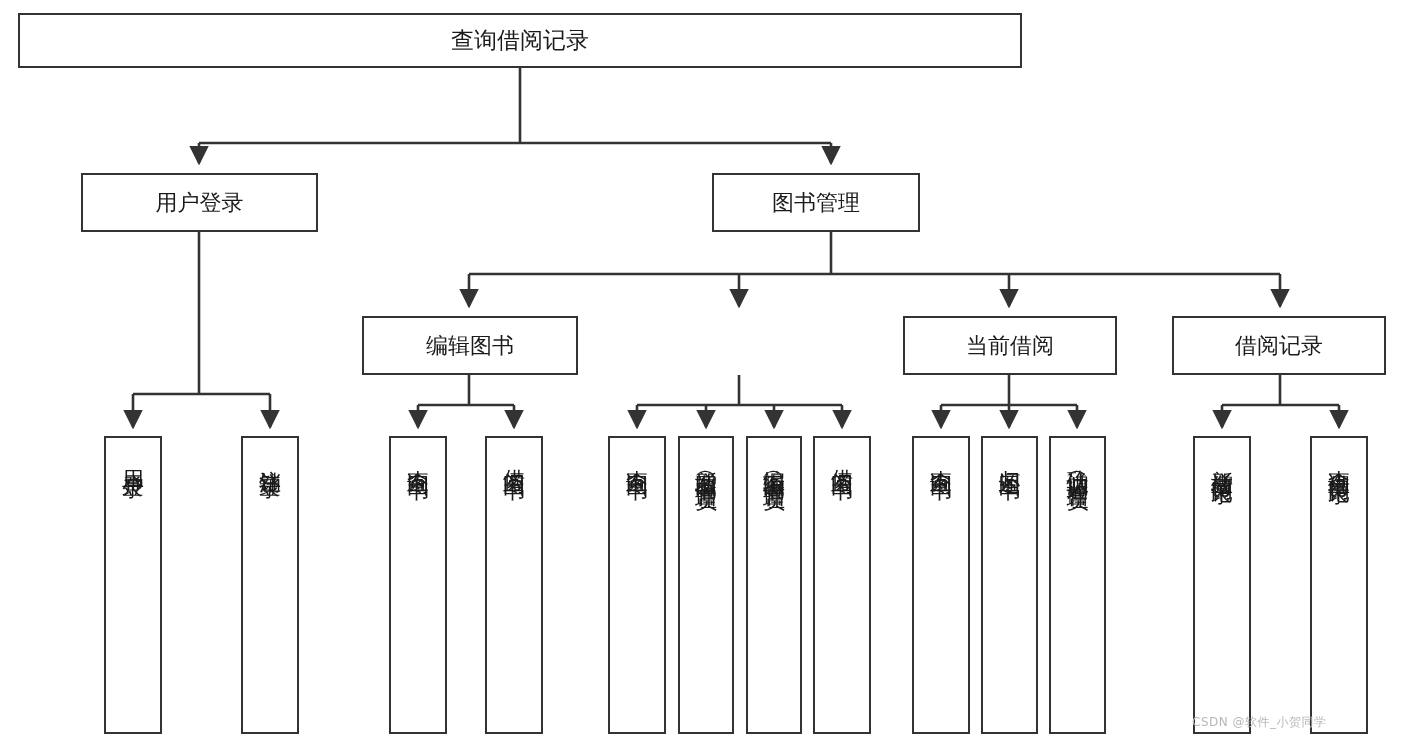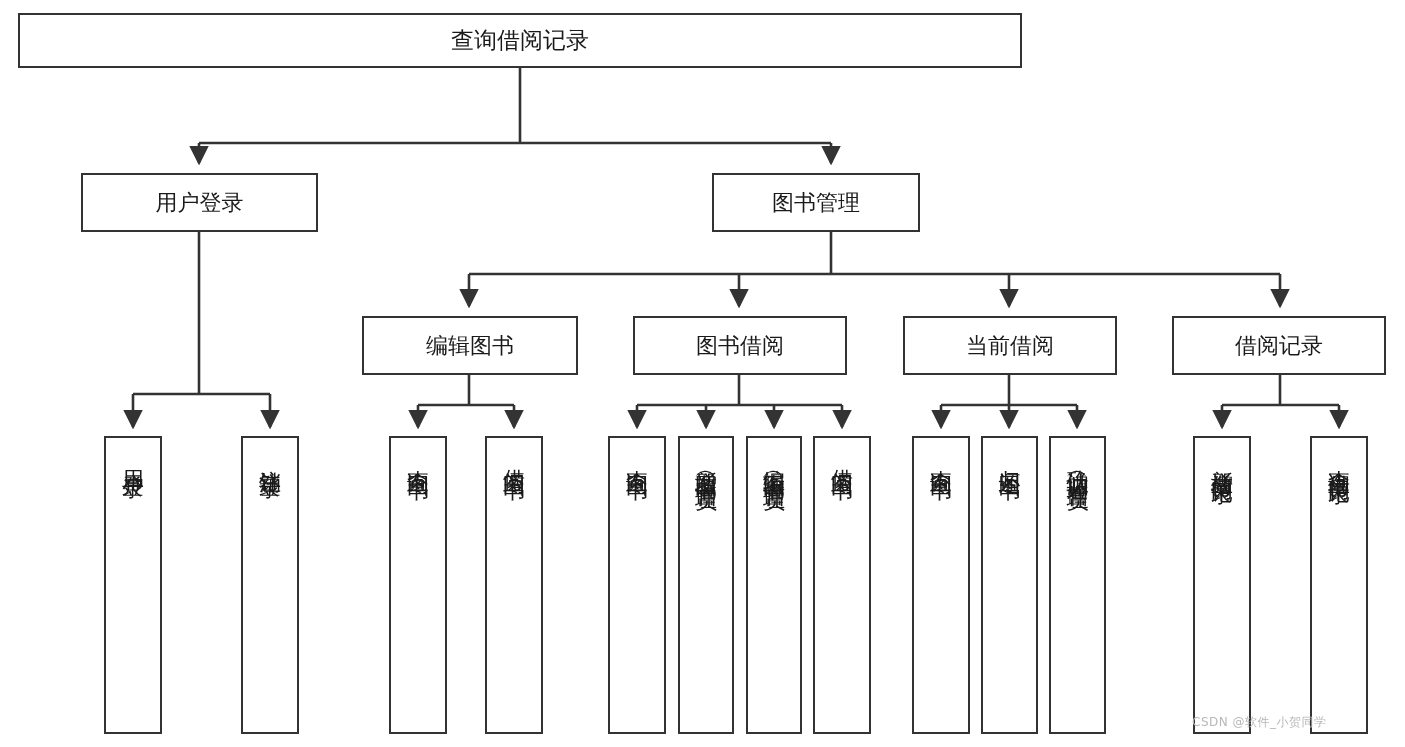--- a/index.html
+++ b/index.html
@@ -137,23 +137,20 @@
   </div>
 
   <div class="node horizontal" style="left:712px; top:173px; width:208px; height:59px;">
     <span class="node-label">图书管理</span>
   </div>
 
   <div class="node horizontal" style="left:362px; top:316px; width:216px; height:59px;">
     <span class="node-label">编辑图书</span>
   </div>
 
-  <div class="node horizontal" style="left:633px; top:316px; width:214px; height:59px;">
-    <span class="node-label">图书借阅</span>
-  </div>
 
   <div class="node horizontal" style="left:903px; top:316px; width:214px; height:59px;">
     <span class="node-label">当前借阅</span>
   </div>
 
   <div class="node horizontal" style="left:1172px; top:316px; width:214px; height:59px;">
     <span class="node-label">借阅记录</span>
   </div>
 
   <div class="node vertical" style="left:104px; top:436px; width:58px; height:298px;">

